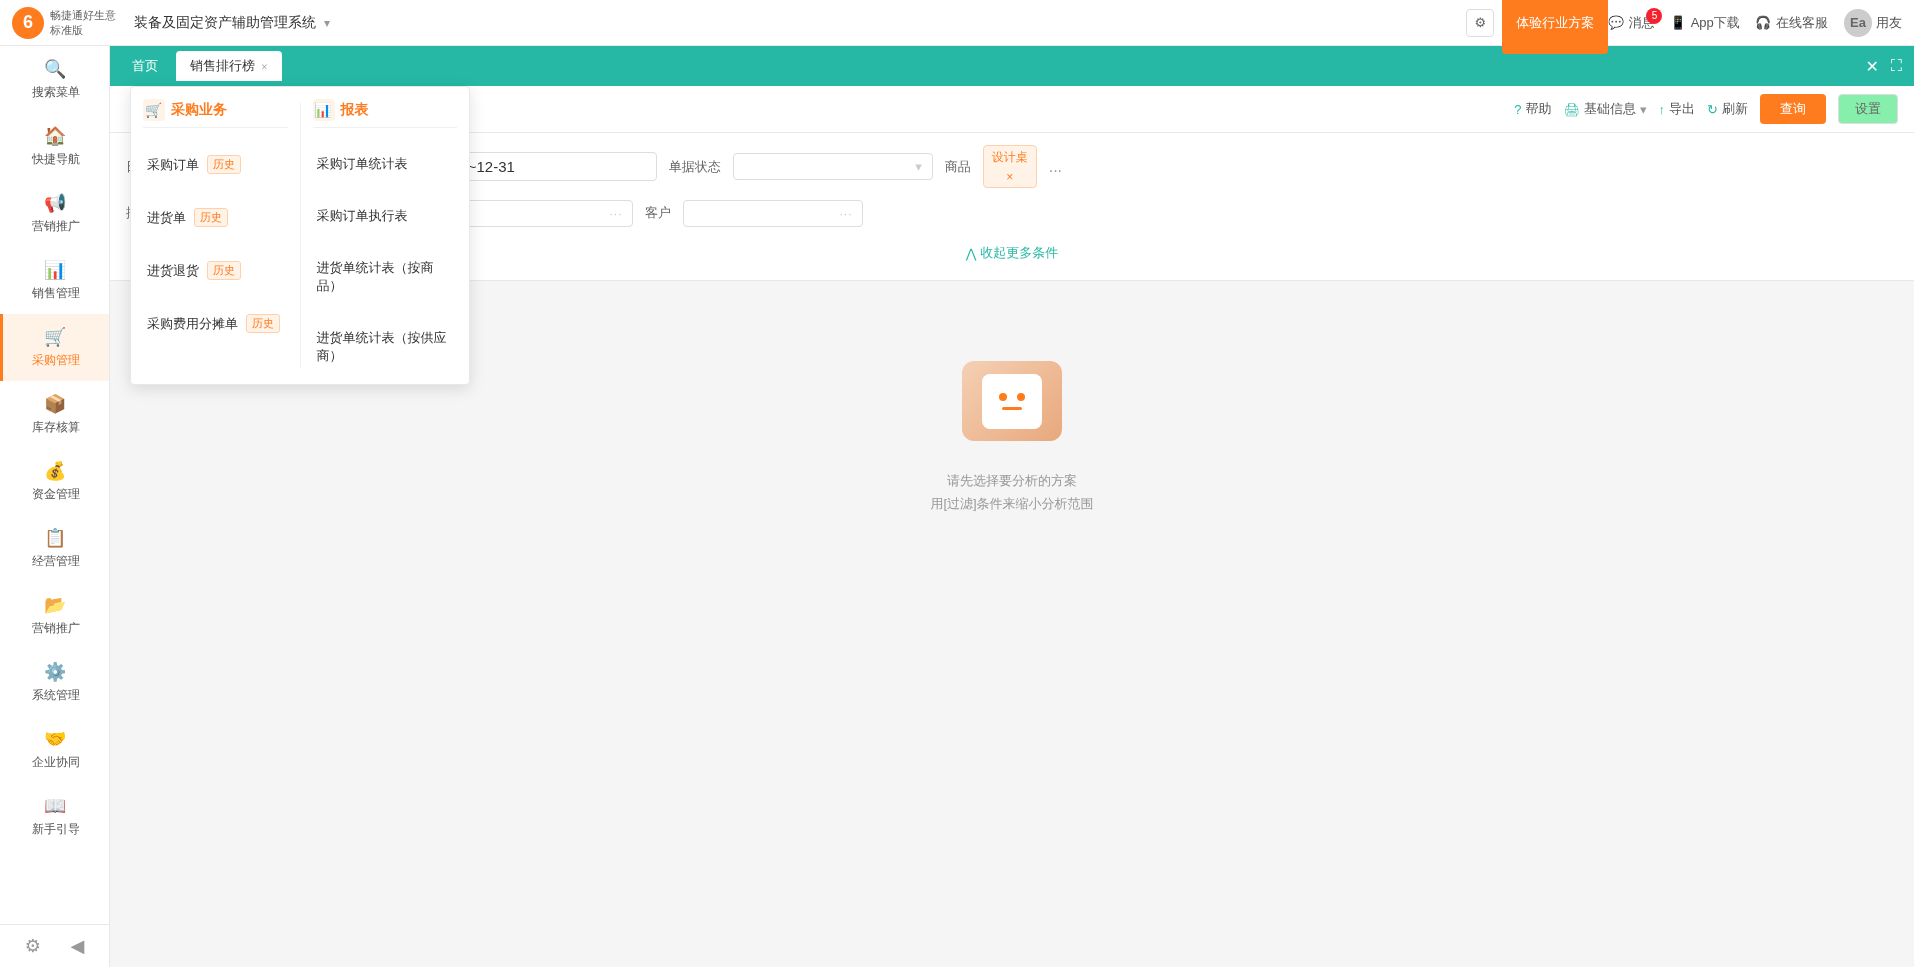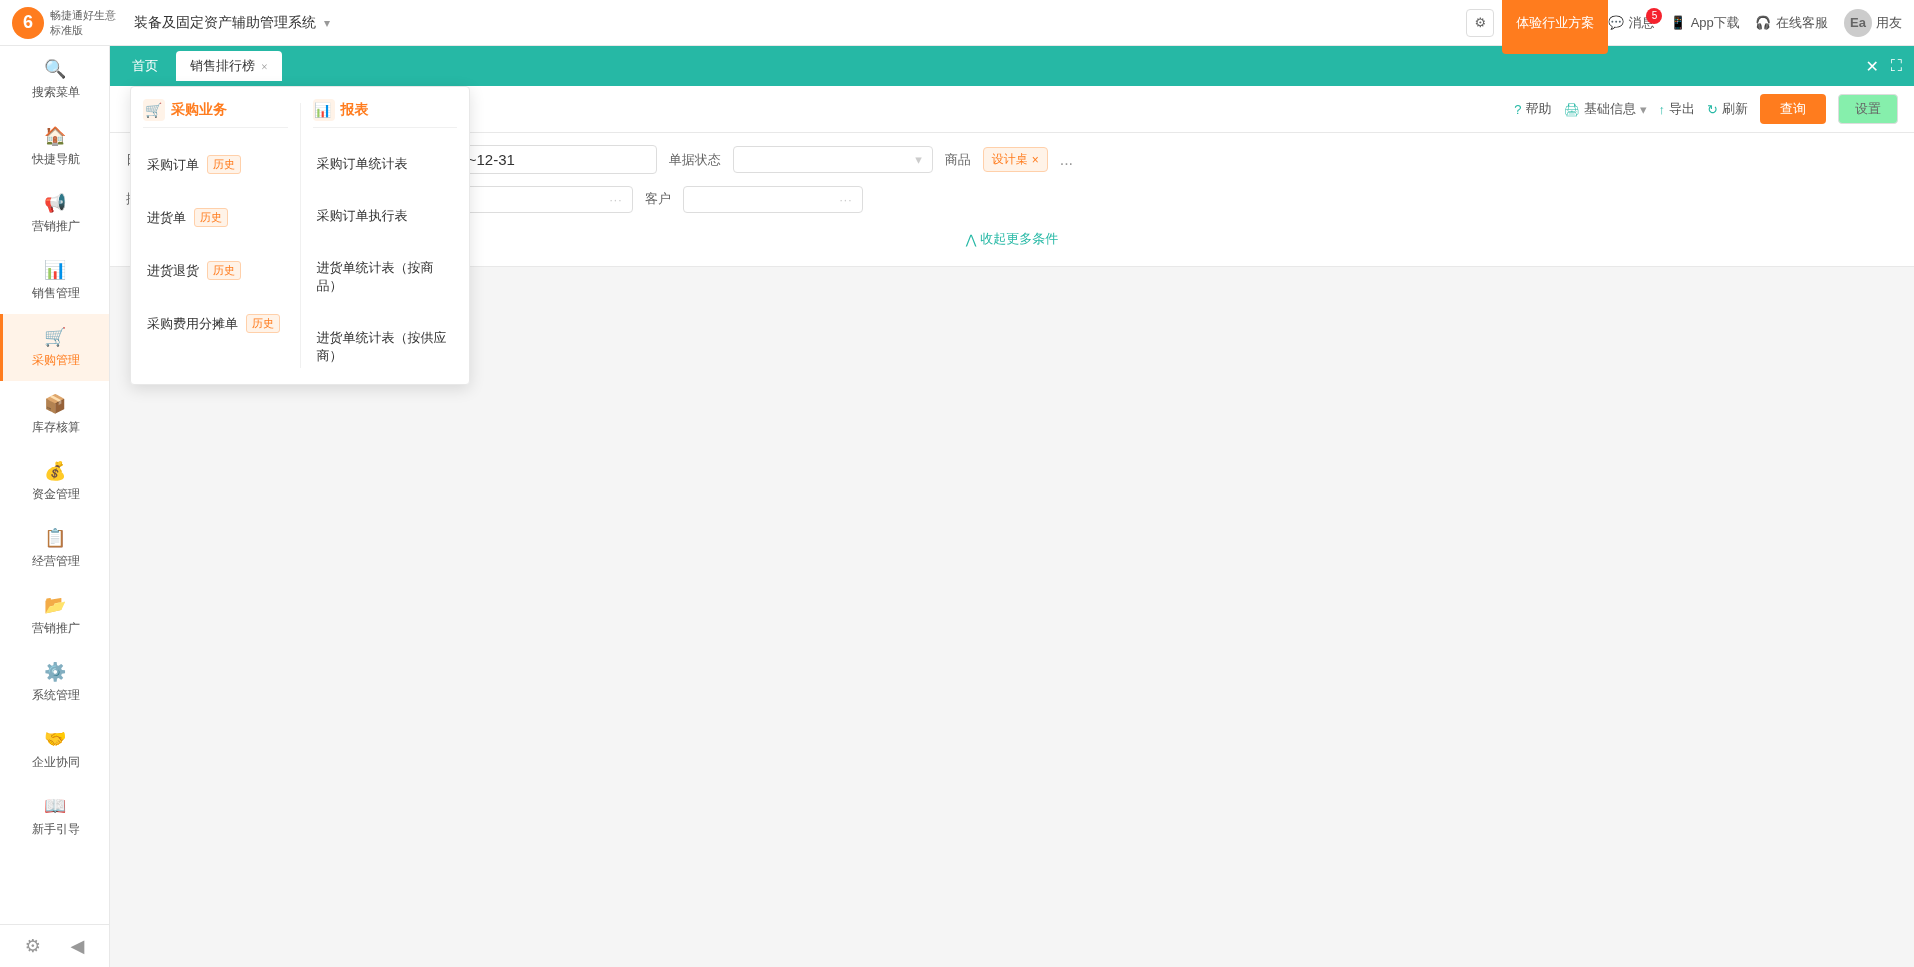--- a/index.html
+++ b/index.html
@@ -264,20 +264,21 @@
     .filter-tag {
       background: #fff3e8;
       color: #ff7c1e;
       border: 1px solid #ffd0aa;
       border-radius: 4px;
       padding: 3px 8px;
       font-size: 12px;
       display: flex;
       align-items: center;
       gap: 4px;
+      flex-direction: column;
     }
     .filter-tag .remove { cursor: pointer; }
     .quick-dates {
       display: flex;
       gap: 8px;
       align-items: center;
     }
     .quick-date-btn {
       padding: 4px 10px;
       border-radius: 4px;
@@ -587,20 +588,37 @@
       </div>
 
       <div style="display:flex;justify-content:center;">
         <div class="collapse-btn">
           <span>⋀</span>
           <span>收起更多条件</span>
         </div>
       </div>
     </div>
 
+    <div class="empty-state">
+      <div class="empty-icon">
+        <div class="empty-icon-bg">
+          <div class="robot-face">
+            <div class="robot-eyes">
+              <div class="robot-eye"></div>
+              <div class="robot-eye"></div>
+            </div>
+            <div class="robot-mouth"></div>
+          </div>
+        </div>
+      </div>
+      <div class="empty-text">
+        <div>请先选择要分析的方案</div>
+        <div>用[过滤]条件来缩小分析范围</div>
+      </div>
+    </div>
   </div>
 </div>
 
 <div class="dropdown-overlay">
 
   <div class="dropdown-col">
     <div class="dropdown-header">
       <div class="dropdown-header-icon">🛒</div>
       <span>采购业务</span>
     </div>

